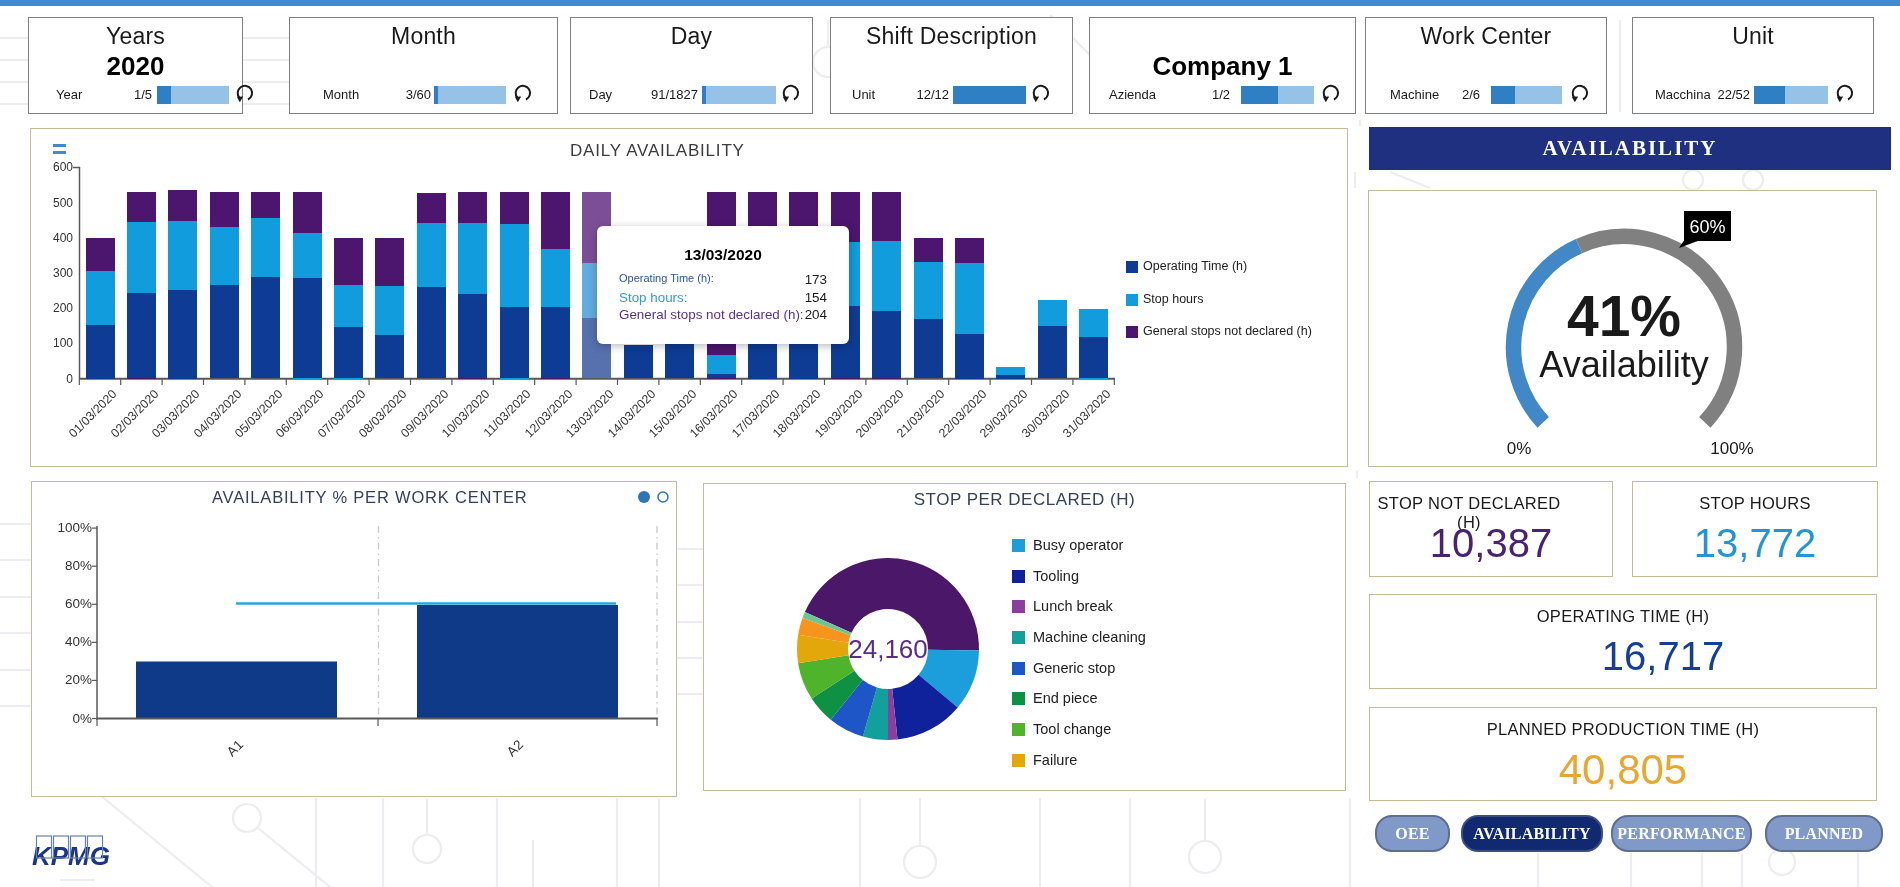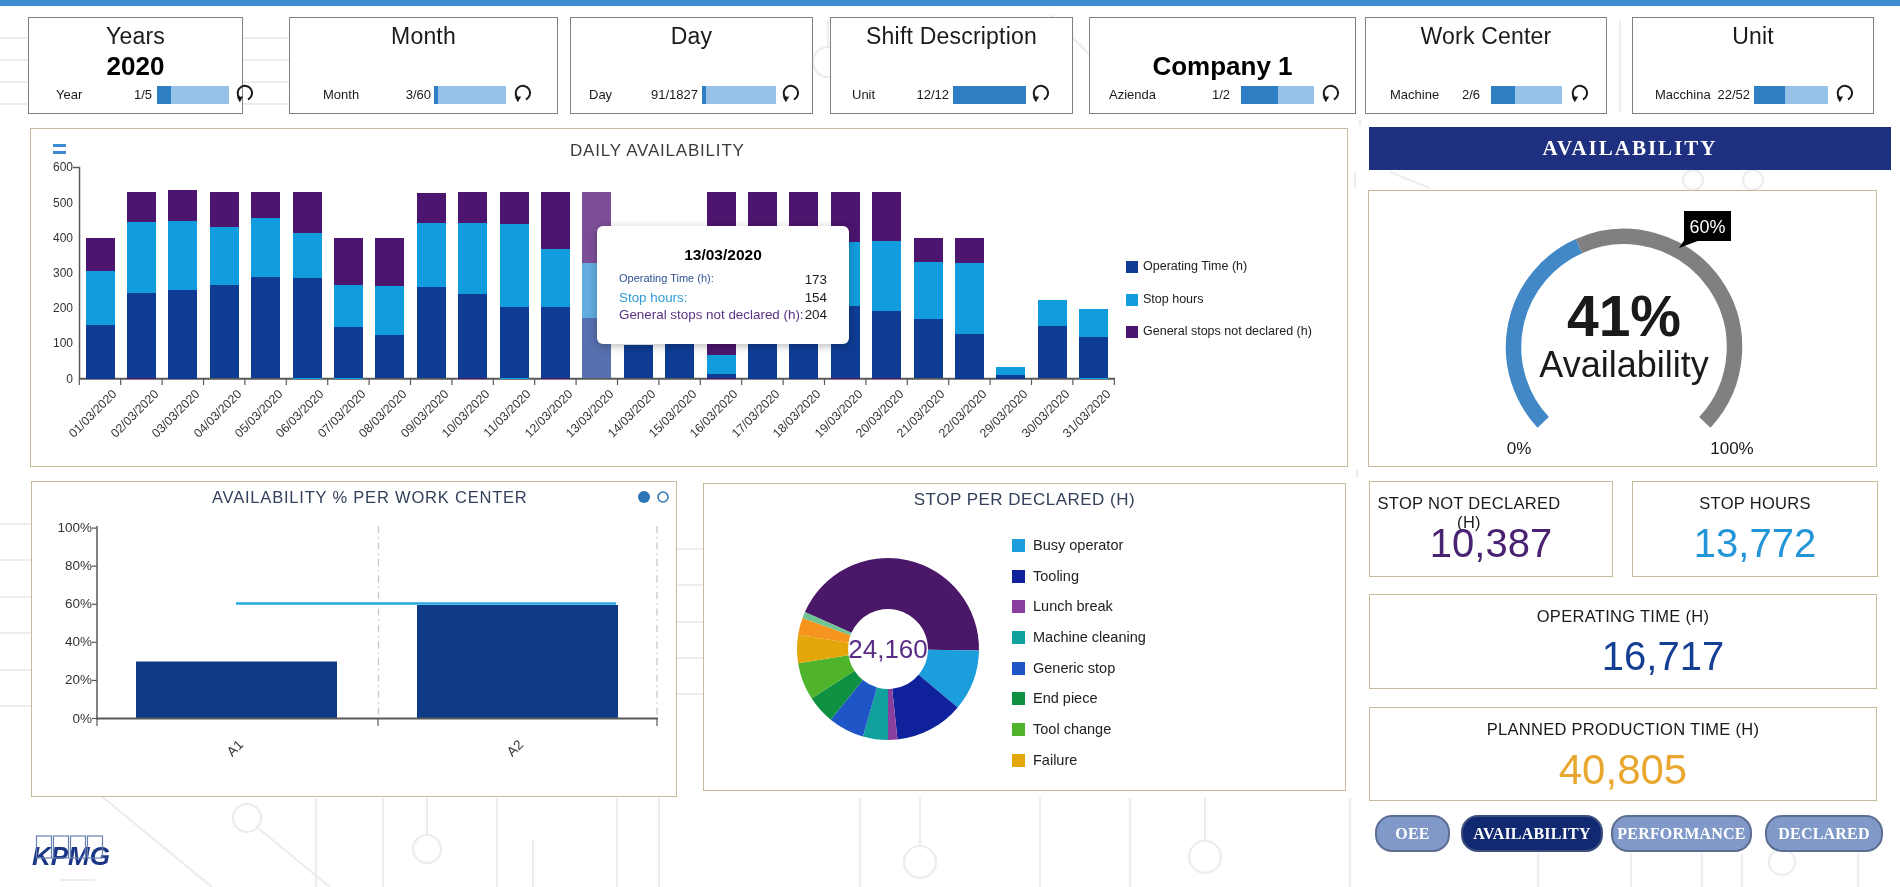--- a/index.html
+++ b/index.html
@@ -339,21 +339,21 @@
 <div class="kv" style="left:1632px;top:521px;width:246px;font-size:40px;color:#2295D8">13,772</div>
 <div class="panel" style="left:1369px;top:594px;width:508px;height:95px"></div>
 <div class="kt" style="left:1369px;top:607px;width:508px">OPERATING TIME (H)</div>
 <div class="kv" style="left:1369px;top:634px;width:588px;font-size:40px;color:#153F94">16,717</div>
 <div class="panel" style="left:1369px;top:707px;width:508px;height:94px"></div>
 <div class="kt" style="left:1369px;top:720px;width:508px">PLANNED PRODUCTION TIME (H)</div>
 <div class="kv" style="left:1369px;top:746px;width:508px;font-size:42px;color:#E9A72F">40,805</div>
 <div class="btn" style="left:1375px;width:75px;background:#8099C8">OEE</div>
 <div class="btn" style="left:1461px;width:142px;background:#112970;border-color:#3E4E7E">AVAILABILITY</div>
 <div class="btn" style="left:1611px;width:141px;background:#8099C8">PERFORMANCE</div>
-<div class="btn" style="left:1765px;width:118px;background:#8099C8">DECLARED</div>
+<div class="btn" style="left:1765px;width:118px;background:#8099C8">PLANNED</div>
 <div class="panel" style="left:31px;top:481px;width:646px;height:316px"></div>
 <div class="title" style="left:212px;top:488px;font-size:16.5px;color:#33415C">AVAILABILITY % PER WORK CENTER</div>
 <svg class="abs" style="left:636px;top:489px" width="40" height="16">
     <circle cx="8" cy="8" r="6" fill="#2E75B6"></circle>
     <circle cx="27" cy="8" r="5" fill="none" stroke="#2E75B6" stroke-width="1.5"></circle>
   </svg>
 <svg class="abs" style="left:31px;top:481px" width="646" height="316">
     <line x1="347.5" y1="45" x2="347.5" y2="238" stroke="#C9C9C9" stroke-width="1.3" stroke-dasharray="7 4 1.5 4"></line>
     <line x1="626" y1="45" x2="626" y2="238" stroke="#C9C9C9" stroke-width="1.3" stroke-dasharray="7 4 1.5 4"></line>
     <line x1="66" y1="45" x2="66" y2="238.5" stroke="#595959" stroke-width="1.5"></line>

